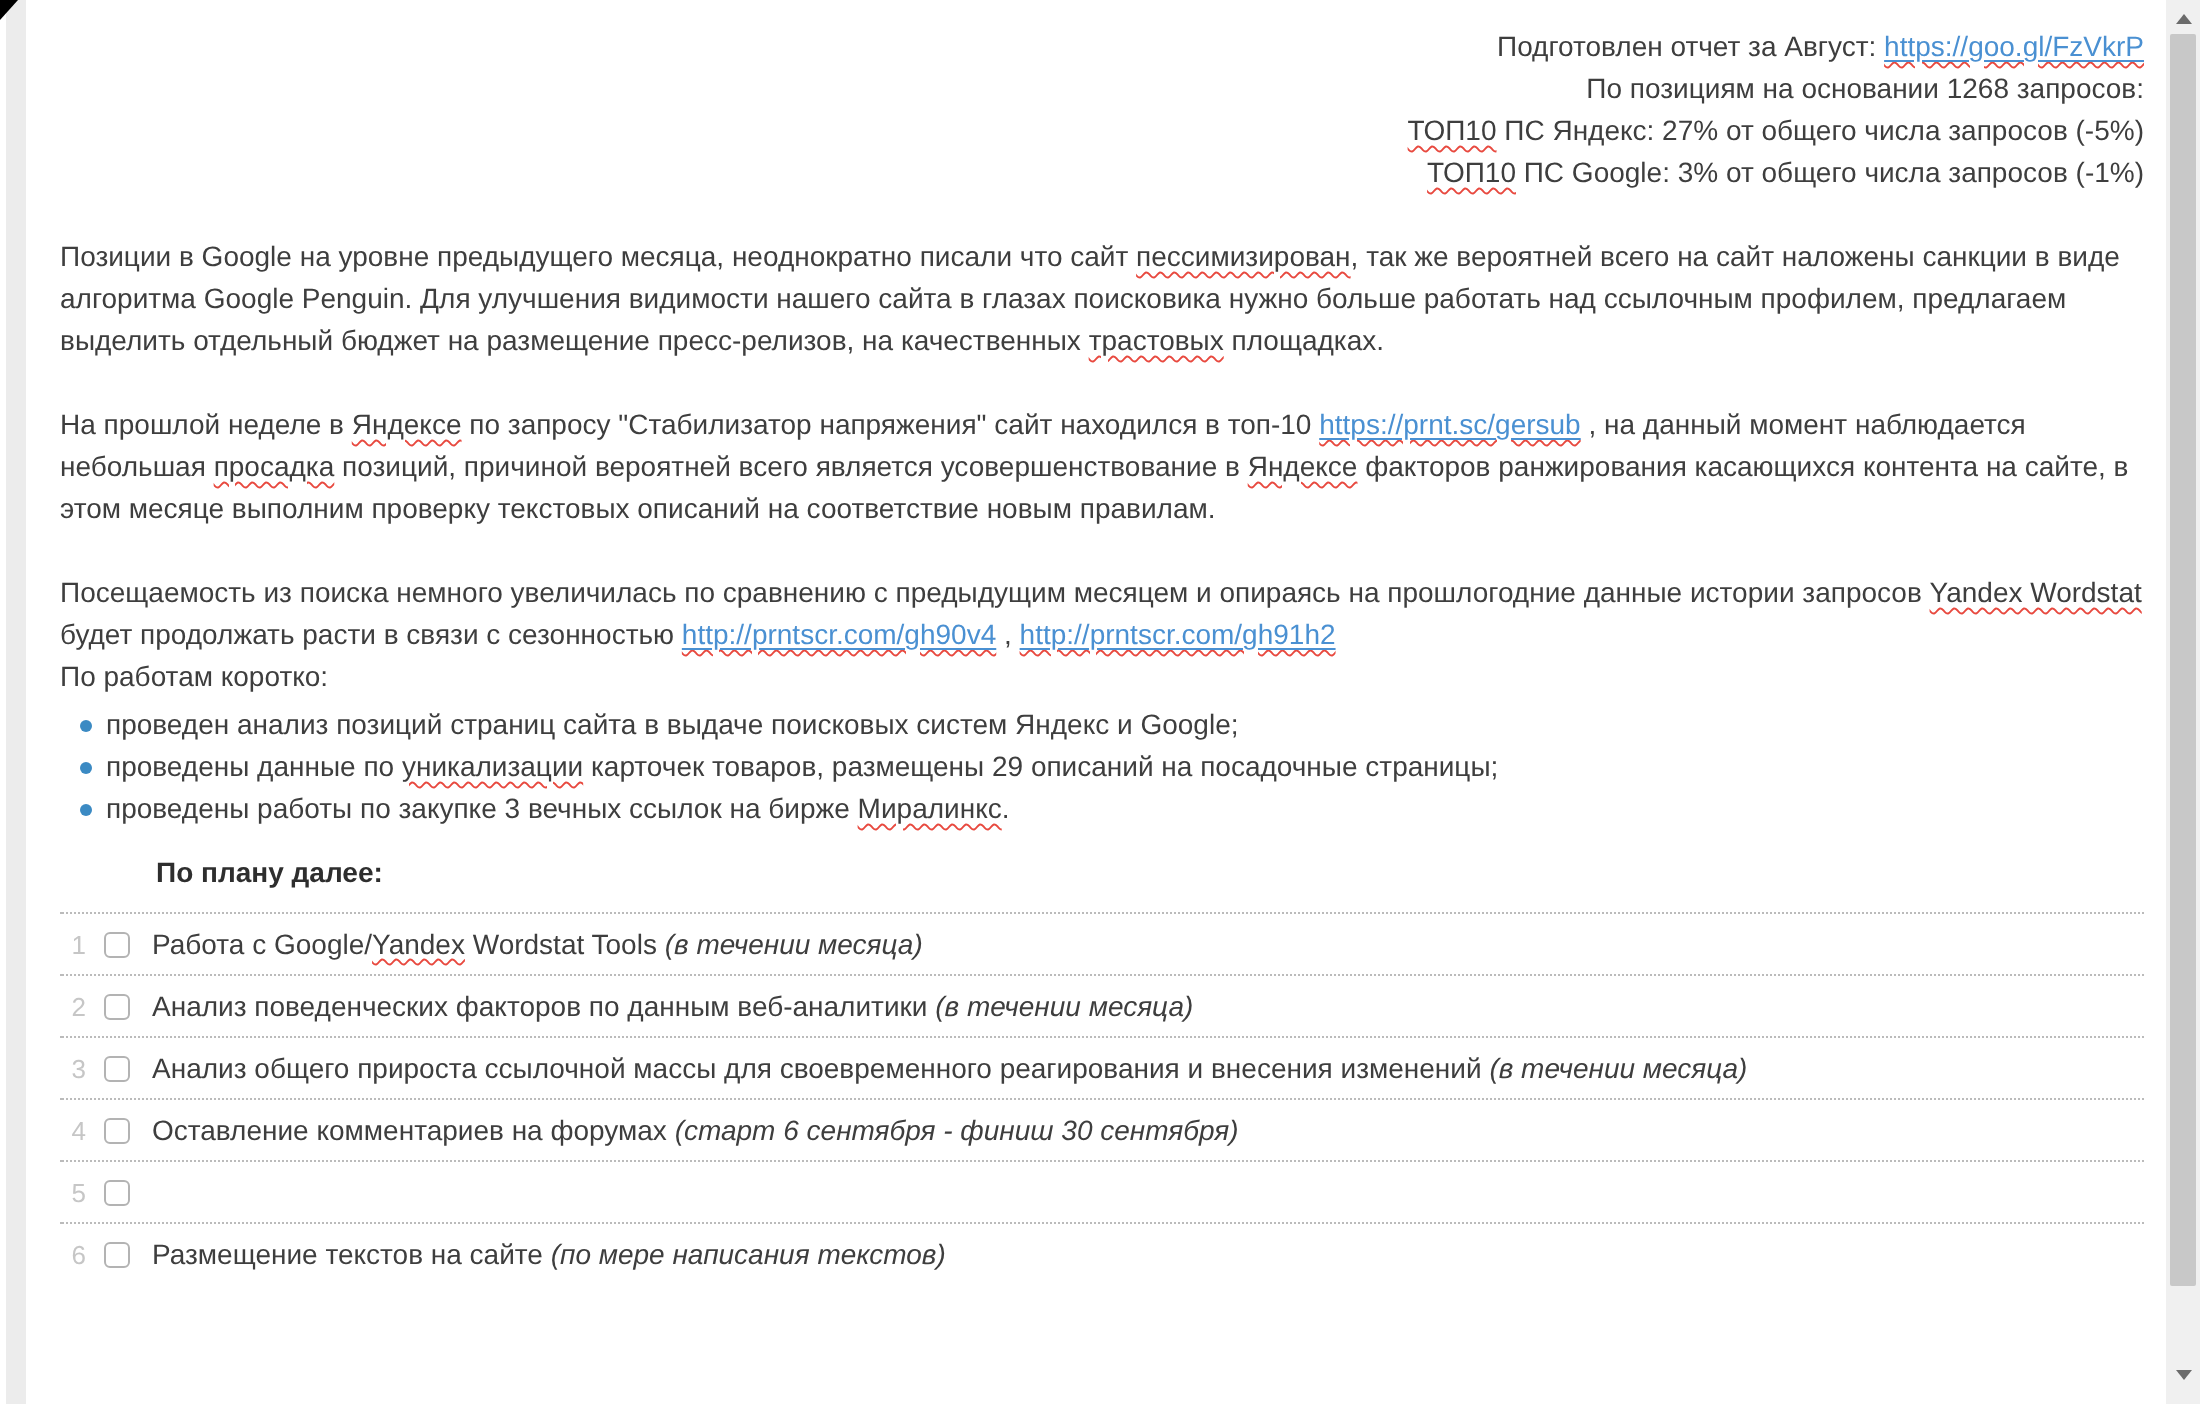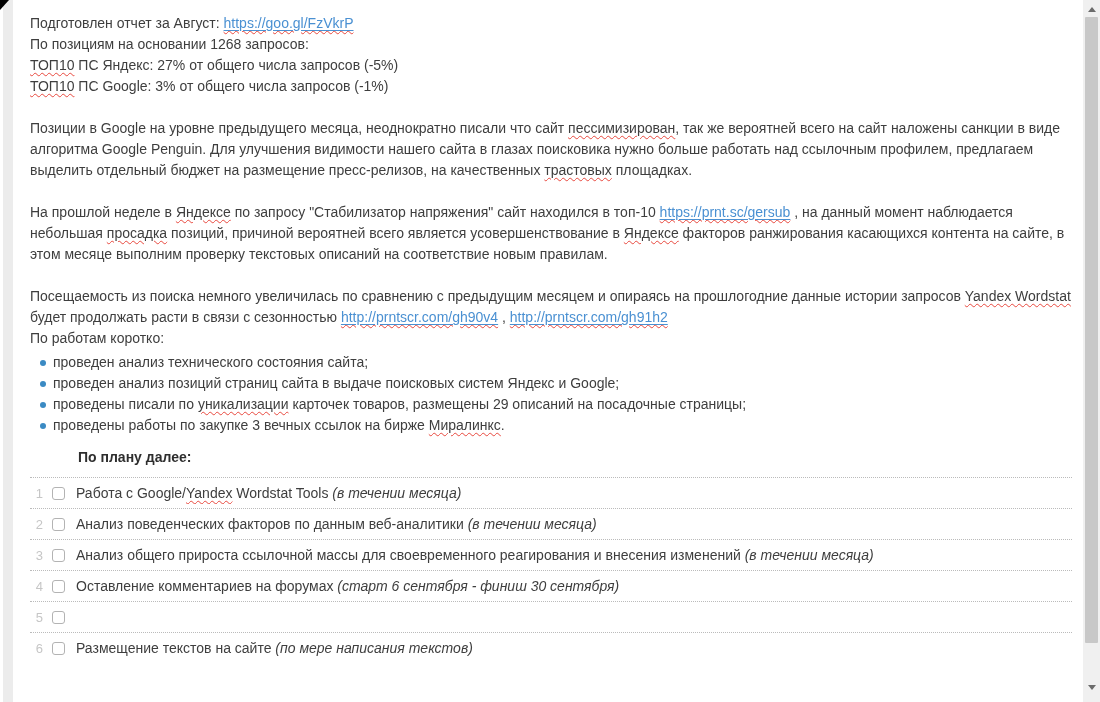--- a/index.html
+++ b/index.html
@@ -11,21 +11,21 @@
   *{box-sizing:border-box;}
   html,body{margin:0;padding:0;}
   body{
     width:1100px;height:702px;overflow:hidden;position:relative;background:#fff;
     font-family:"Liberation Sans",sans-serif;font-size:14px;line-height:21px;color:var(--text);
   }
   .corner-wedge{position:absolute;left:0;top:0;width:9px;height:10px;background:var(--corner);
     clip-path:polygon(0 0,100% 0,0 100%);z-index:5;}
   .left-strip{position:absolute;left:3px;top:0;bottom:0;width:10px;background:var(--strip);}
   .content{position:absolute;left:30px;top:0;width:1042px;}
-  .intro{margin-top:13px;}
+  .intro{margin-top:13px;text-align:right;}
   .line{white-space:nowrap;}
   .para{margin:21px 0 0 0;}
   .work-heading{margin-top:0;}
   ul.work-list{margin:3px 0 0 0;padding:0;list-style:none;}
   li.work-item{position:relative;padding-left:23px;}
   li.work-item::before{content:"";position:absolute;left:10px;top:8px;width:6px;height:6px;
     border-radius:50%;background:var(--bullet);}
   .plan-heading{margin-top:11px;font-weight:bold;color:#2e2e2e;padding-left:48px;}
   .plan-list{margin-top:9px;}
   .plan-row{display:flex;align-items:center;height:31px;border-top:1px dotted var(--sep);}
@@ -63,23 +63,22 @@
       <div class="line"><span class="sp">ТОП10</span><span class=""> ПС Яндекс: 27% от общего числа запросов (-5%)</span></div>
       <div class="line"><span class="sp">ТОП10</span><span class=""> ПС Google: 3% от общего числа запросов (-1%)</span></div>
     </div>
   <div id="paragraphs">
       <div class="para"><span class="">Позиции в Google на уровне предыдущего месяца, неоднократно писали что сайт </span><span class="sp">пессимизирован</span><span class="">, так же вероятней всего на сайт наложены санкции в виде алгоритма Google Penguin. Для улучшения видимости нашего сайта в глазах поисковика нужно больше работать над ссылочным профилем, предлагаем выделить отдельный бюджет на размещение пресс-релизов, на качественных </span><span class="sp">трастовых</span><span class=""> площадках.</span></div>
       <div class="para"><span class="">На прошлой неделе в </span><span class="sp">Яндексе</span><span class=""> по запросу "Стабилизатор напряжения" сайт находился в топ-10 </span><span class="sp"><a class="link">https://prnt.sc/gersub</a></span><span class=""> , на данный момент наблюдается небольшая </span><span class="sp">просадка</span><span class=""> позиций, причиной вероятней всего является усовершенствование в </span><span class="sp">Яндексе</span><span class=""> факторов ранжирования касающихся контента на сайте, в этом месяце выполним проверку текстовых описаний на соответствие новым правилам.</span></div>
       <div class="para"><span class="">Посещаемость из поиска немного увеличилась по сравнению с предыдущим месяцем и опираясь на прошлогодние данные истории запросов </span><span class="sp">Yandex Wordstat</span><span class=""> будет продолжать расти в связи с сезонностью </span><span class="sp"><a class="link">http://prntscr.com/gh90v4</a></span><span class=""> , </span><span class="sp"><a class="link">http://prntscr.com/gh91h2</a></span></div>
     </div>
   <div class="para work-heading" id="work-heading"><span class="">По работам коротко:</span></div>
   <ul class="work-list" id="work-list">
-      <li class="work-item"><span class="">проведен анализ технического состояния сайта;</span></li>
       <li class="work-item"><span class="">проведен анализ позиций страниц сайта в выдаче поисковых систем Яндекс и Google;</span></li>
-      <li class="work-item"><span class="">проведены писали по </span><span class="sp">уникализации</span><span class=""> карточек товаров, размещены 29 описаний на посадочные страницы;</span></li>
+      <li class="work-item"><span class="">проведены данные по </span><span class="sp">уникализации</span><span class=""> карточек товаров, размещены 29 описаний на посадочные страницы;</span></li>
       <li class="work-item"><span class="">проведены работы по закупке 3 вечных ссылок на бирже </span><span class="sp">Миралинкс</span><span class="">.</span></li>
     </ul>
   <div class="plan-heading">По плану далее:</div>
   <div class="plan-list" id="plan-list">
       <div class="plan-row">
         <span class="plan-num">1</span>
         <span class="checkbox"></span>
         <span class="plan-text"><span class="">Работа с Google/</span><span class="sp">Yandex</span><span class=""> Wordstat Tools </span><span class="it">(в течении месяца)</span></span>
       </div>
       <div class="plan-row">

